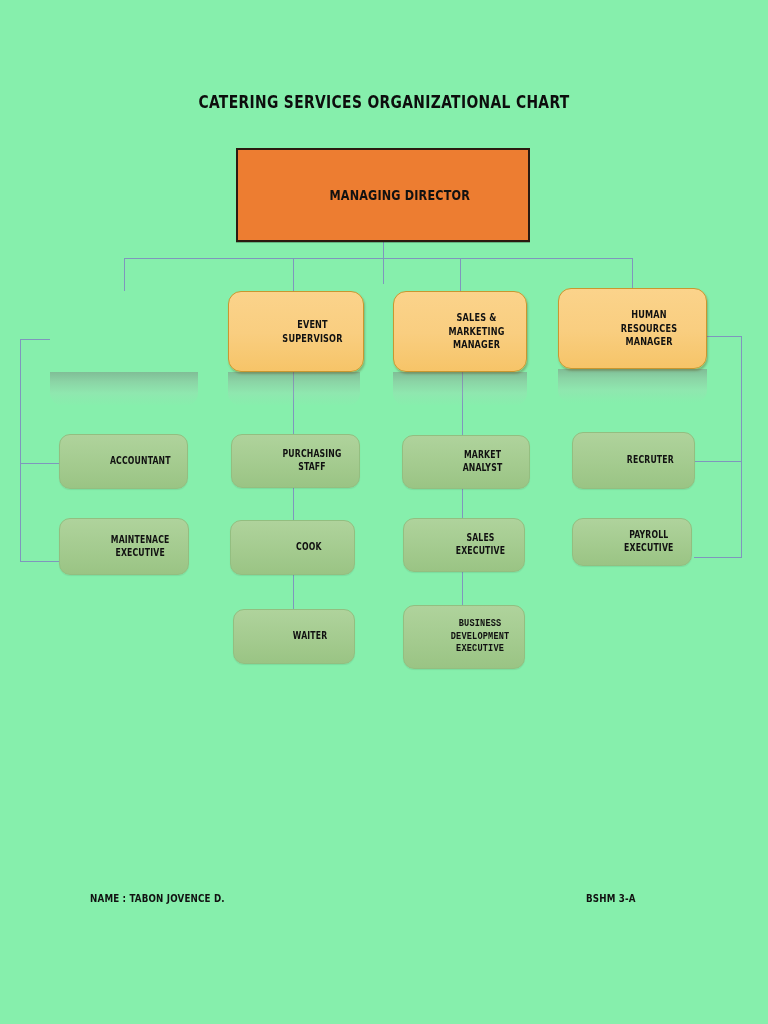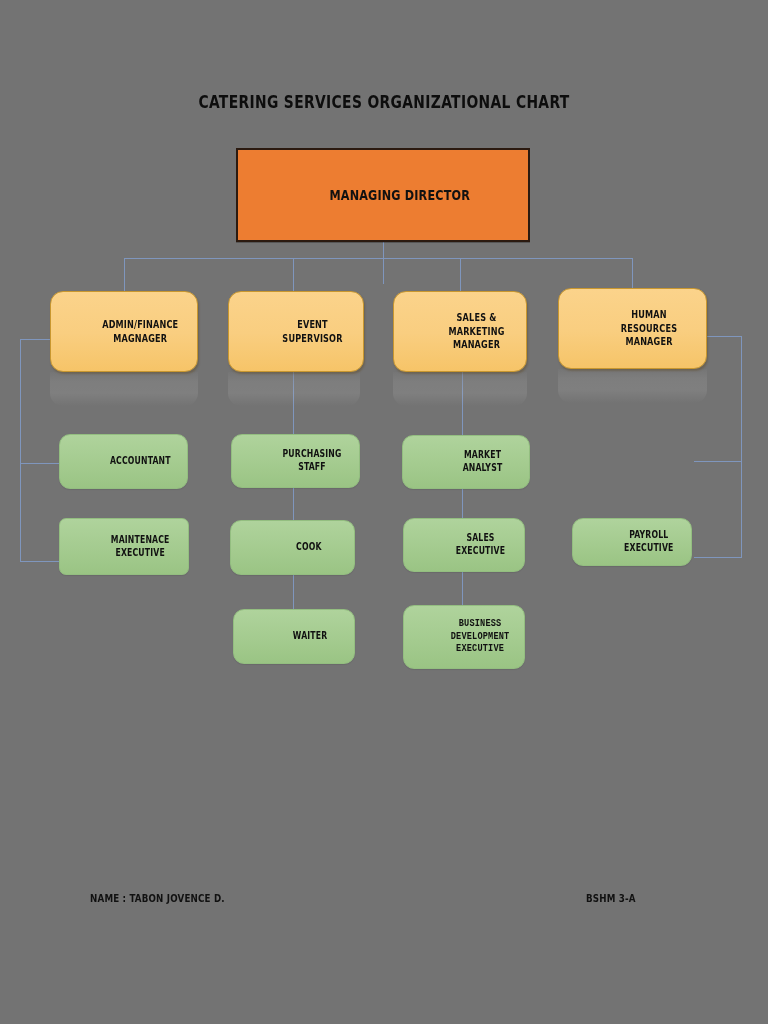--- a/index.html
+++ b/index.html
@@ -9,21 +9,21 @@
     background: #ffffff;
   }
   body {
     font-family: "Liberation Sans", sans-serif;
     -webkit-font-smoothing: antialiased;
   }
   #page {
     position: relative;
     width: 768px;
     height: 1024px;
-    background: #737373;
+    background: #86efac;
     overflow: hidden;
     margin: 0 auto;
   }
 
   
   #chart-title {
     position: absolute;
     left: 0;
     top: 92px;
     width: 768px;
@@ -159,44 +159,40 @@
 
   <div class="reflect" style="left:50px;  top:372px; width:148px; height:34px;"></div>
   <div class="reflect" style="left:228px; top:372px; width:132px; height:34px;"></div>
   <div class="reflect" style="left:393px; top:372px; width:134px; height:34px;"></div>
   <div class="reflect" style="left:558px; top:369px; width:149px; height:34px;"></div>
 
   <div class="node root" style="left:236px; top:148px; width:294px; height:94px;">
     <span class="label">MANAGING DIRECTOR</span>
   </div>
 
-  <div class="node manager" style="left:50px; top:291px; width:148px; height:81px;">
-    <span class="label">ADMIN/FINANCE
-MAGNAGER</span>
-  </div>
 
   <div class="node manager" style="left:228px; top:291px; width:136px; height:81px;">
     <span class="label">EVENT SUPERVISOR</span>
   </div>
 
   <div class="node manager" style="left:393px; top:291px; width:134px; height:81px;">
     <span class="label">SALES &amp; MARKETING
 MANAGER</span>
   </div>
 
   <div class="node manager" style="left:558px; top:288px; width:149px; height:81px;text-align:center;">
     <span class="label">HUMAN RESOURCES
 MANAGER</span>
   </div>
 
   <div class="node staff" style="left:59px; top:434px; width:129px; height:55px;text-align:right;">
     <span class="label">ACCOUNTANT</span>
   </div>
 
-  <div class="node staff" style="left:59px; top:518px; width:130px; height:57px;border-radius:7px;">
+  <div class="node staff" style="left:59px; top:518px; width:130px; height:57px;">
     <span class="label">MAINTENACE
 EXECUTIVE</span>
   </div>
 
   <div class="node staff" style="left:231px; top:434px; width:129px; height:54px;">
     <span class="label">PURCHASING STAFF</span>
   </div>
 
   <div class="node staff" style="left:230px; top:520px; width:125px; height:55px;justify-content:center;">
     <span class="label">COOK</span>
@@ -213,20 +209,23 @@
   <div class="node staff" style="left:403px; top:518px; width:122px; height:54px;">
     <span class="label">SALES EXECUTIVE</span>
   </div>
 
   <div class="node staff" style="left:403px; top:605px; width:122px; height:64px;font-family:Liberation Mono, monospace;">
     <span class="label">BUSINESS
 DEVELOPMENT
 EXECUTIVE</span>
   </div>
 
+  <div class="node staff" style="left:572px; top:432px; width:123px; height:57px;">
+    <span class="label">RECRUTER</span>
+  </div>
 
   <div class="node staff" style="left:572px; top:518px; width:120px; height:48px;">
     <span class="label">PAYROLL
 EXECUTIVE</span>
   </div>
 
   <div class="footer-text" id="footer-name">NAME : TABON JOVENCE D.</div>
 
   <div class="footer-text" id="footer-section">BSHM 3-A</div>
 

